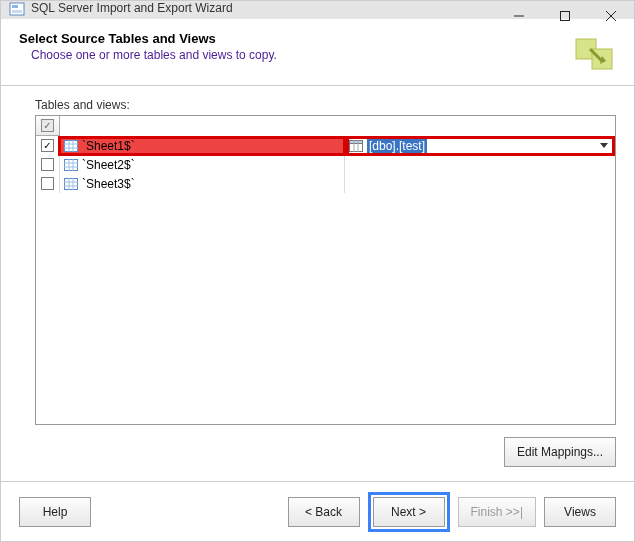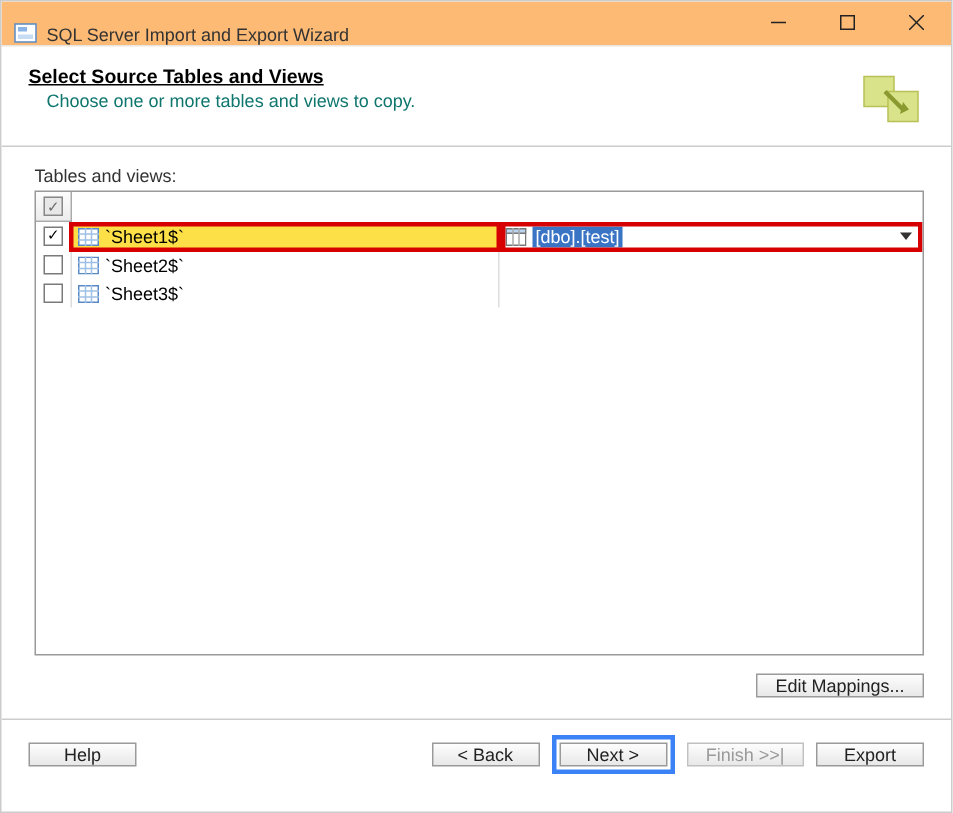--- a/index.html
+++ b/index.html
@@ -7,24 +7,24 @@
     margin: 0;
     font-family: "Segoe UI", Tahoma, sans-serif;
     font-size: 12px;
     background: #fff;
     width: 635px;
     height: 542px;
     position: relative;
     border: 1px solid #ccc;
   }
   .titlebar {
-    height: 30px;
+    height: 18px;
     display: flex;
-    align-items: flex-end;
-    background: #fdba74;
+    align-items: flex-start;
+    background: #e5e5e5;
     border-bottom: 1px solid #e5e5e5;
   }
   .title-icon {
     margin: 0 6px 0 8px;
     width: 16px; height: 16px;
   }
   .title-text { flex: 0 0 auto; color: #333; }
   .title-spacer { flex: 1; }
   .winbtn {
     width: 46px; height: 30px;
@@ -33,24 +33,24 @@
   }
   .winbtn svg { stroke: #222; }
   .header {
     background: #fff;
     padding: 12px 18px 10px 18px;
     display: flex;
     align-items: flex-start;
     border-bottom: 1px solid #ccc;
   }
   .header-text { flex: 1; }
-  .header-title { font-weight: bold; font-size: 13px; margin-bottom: 2px; text-decoration: underline; }
-  .header-sub { color: #0f766e; padding-left: 12px; }
+  .header-title { font-weight: bold; font-size: 13px; margin-bottom: 2px; }
+  .header-sub { color: #4c1d95; padding-left: 12px; }
   .header-icon { width: 44px; height: 44px; }
-  .content { padding: 12px 18px 0 22px; }
+  .content { padding: 12px 18px 0 34px; }
   .label { margin-bottom: 3px; color: #333; }
   .grid {
     border: 1px solid #999;
     height: 310px;
     background: #fff;
     position: relative;
     overflow: hidden;
   }
   .grid-header {
     display: flex;
@@ -88,21 +88,21 @@
     width: 13px; height: 13px;
     border: 1px solid #7a7a7a; background: #fff;
     display: flex; align-items: center; justify-content: center;
     font-size: 10px; color: #000; line-height: 1;
   }
   .sheet-icon {
     width: 14px; height: 12px; margin-right: 4px;
     display: inline-flex; align-items: center; justify-content: center;
   }
   .selected-src {
-    background: #fde047;
+    background: #ef4444;
   }
   .red-box-src {
     position: absolute;
     border: 3px solid #d60000;
     left: 22px; top: 20px;
     width: 288px; height: 20px;
     pointer-events: none;
   }
   .red-box-dst {
     position: absolute;
@@ -126,21 +126,21 @@
     border-left: 4px solid transparent;
     border-right: 4px solid transparent;
     border-top: 5px solid #333;
     margin-right: 3px;
   }
   .action-row {
     display: flex; justify-content: flex-end;
     padding: 12px 18px 0 18px; gap: 20px;
   }
   .btn {
-    min-width: 100px; height: 16px;
+    min-width: 100px; height: 30px;
     background: linear-gradient(#fdfdfd,#e8e8e8);
     border: 1px solid #9a9a9a;
     display: flex; align-items: center; justify-content: center;
     font-size: 12px; color: #222;
     padding: 0 12px;
     text-align: center;
   }
   .btn.disabled { color: #9a9a9a; border-color: #c0c0c0; }
   .separator {
     height: 1px; background: #ccc;
@@ -299,14 +299,14 @@
 <div class="separator"></div>
 
 <div class="footer">
   <div class="btn">Help</div>
   <div class="footer-spacer"></div>
   <div class="btn">&lt; Back</div>
   <div class="red-box-next">
     <div class="btn">Next &gt;</div>
   </div>
   <div class="btn disabled">Finish &gt;&gt;|</div>
-  <div class="btn">Export</div>
+  <div class="btn">Views</div>
 </div>
 
 </body></html>

